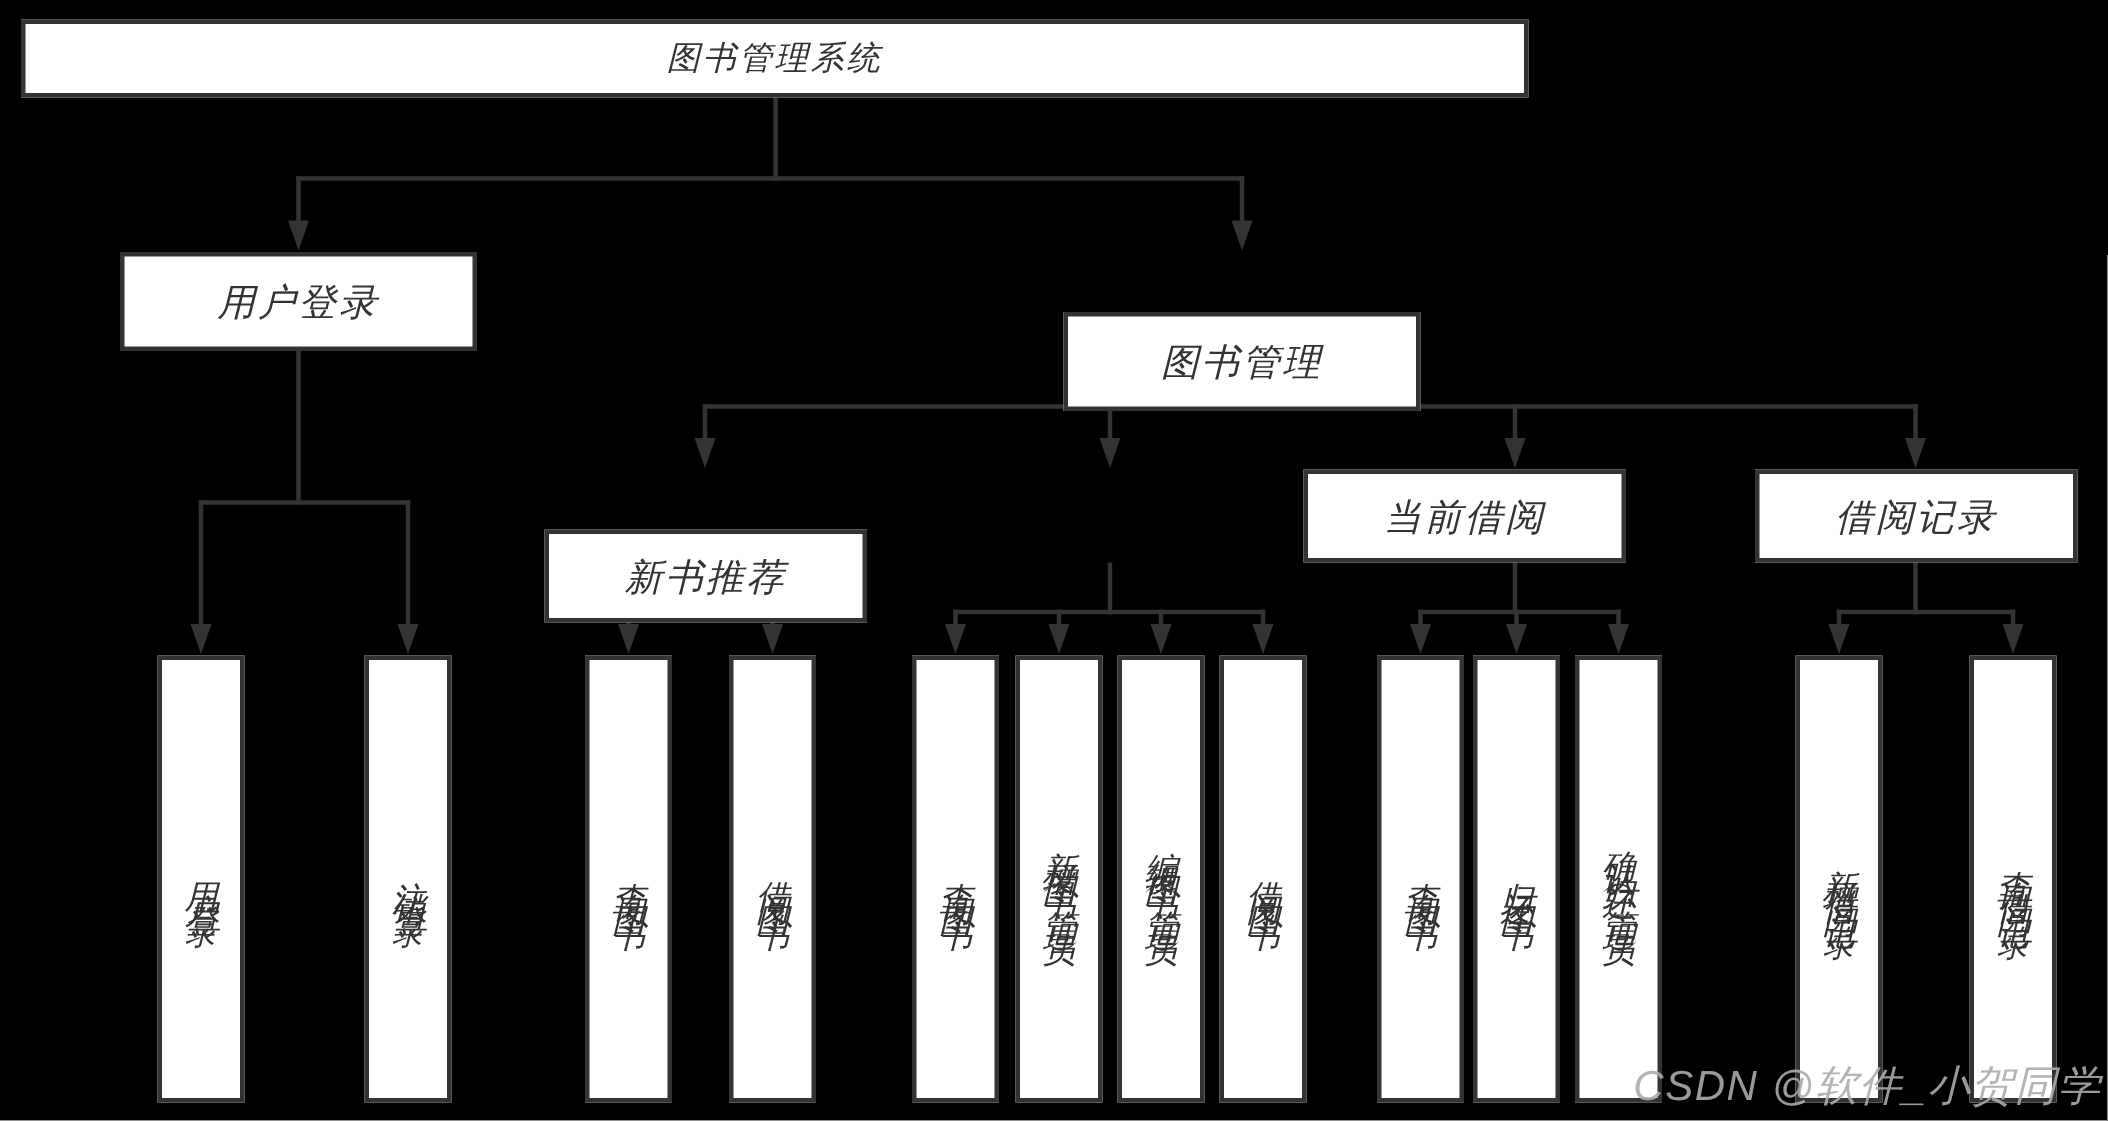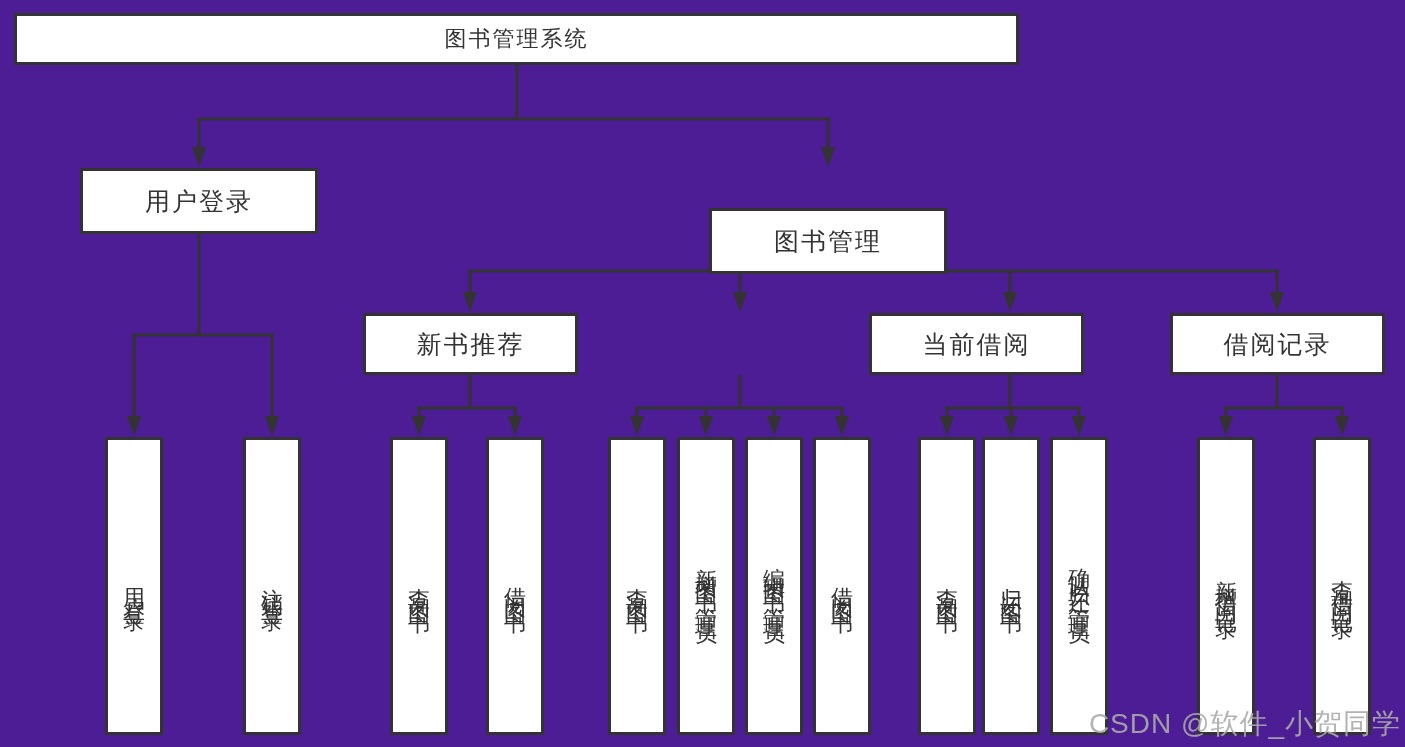--- a/index.html
+++ b/index.html
@@ -1,22 +1,23 @@
 <!DOCTYPE html>
 <html><head>
 <meta charset="utf-8">
 <style>
   html,body{margin:0;padding:0;background:#ffffff;}
   #stage{
     position:relative;
     width:1405px;height:747px;
-    background:#4c1d95;
+    background:#000000;
     font-family:"Liberation Sans","DejaVu Sans",sans-serif;
     color:#333333;
     overflow:hidden;
+    font-style:italic;
   }
   svg.connectors{position:absolute;left:0;top:0;width:1405px;height:747px;}
   .box{
     position:absolute;box-sizing:border-box;
     border:3px solid #333333;background:#ffffff;
     display:flex;align-items:center;justify-content:center;
     text-align:center;
   }
   .lbl{letter-spacing:2px;white-space:nowrap;}
   .root-box{left:14px;top:13px;width:1005px;height:52px;}
@@ -123,21 +124,21 @@
     <span class="lbl">图书管理系统</span>
   </div>
 
   <div class="box l2-box" style="left:80px;">
     <span class="lbl">用户登录</span>
   </div>
   <div class="box l2-box" style="left:709px;margin-top:40px;">
     <span class="lbl">图书管理</span>
   </div>
 
-  <div class="box l3-box" style="left:363px;">
+  <div class="box l3-box" style="left:363px;margin-top:40px;">
     <span class="lbl">新书推荐</span>
   </div>
   <div class="box l3-box" style="left:869px;">
     <span class="lbl">当前借阅</span>
   </div>
   <div class="box l3-box" style="left:1170px;">
     <span class="lbl">借阅记录</span>
   </div>
 
   <div class="box leaf" style="left:105px;">

